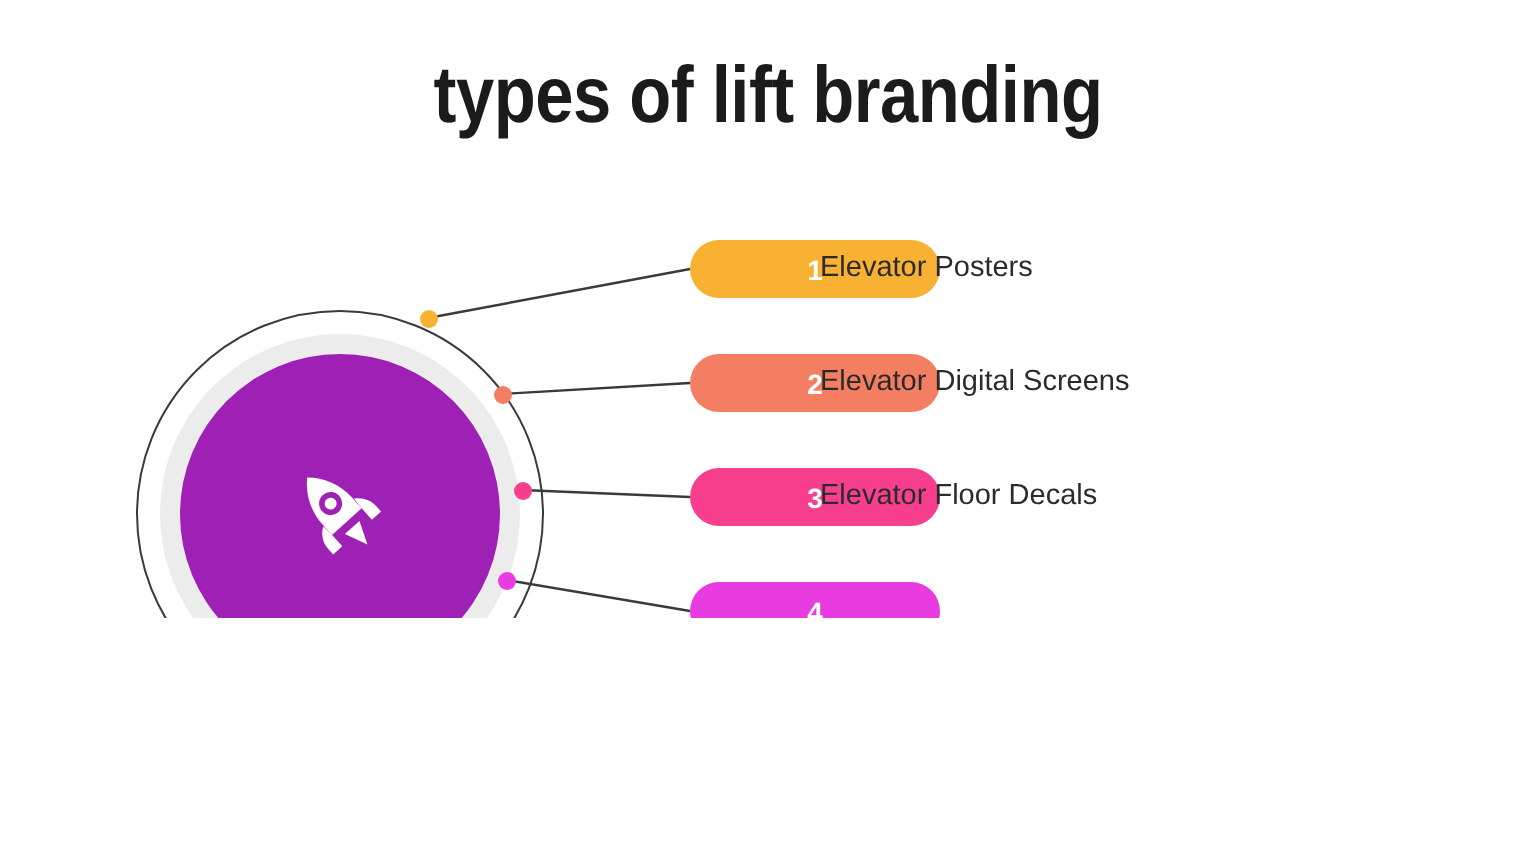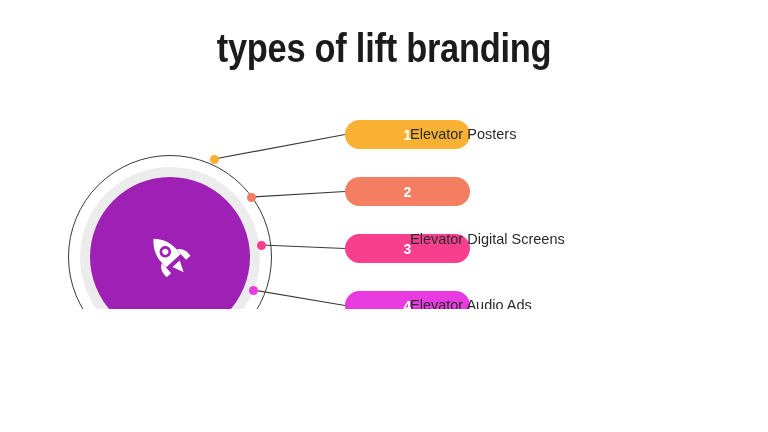--- a/index.html
+++ b/index.html
@@ -203,22 +203,22 @@
     <span>3</span>
   </div>
   <div class="pill" style="top: 291px; background: rgb(233, 60, 224);">
     <span>4</span>
   </div>
   <div class="pill" style="top: 352px; background: rgb(123, 31, 224);">
     <span>5</span>
   </div>
 
   <div class="row-label" style="top: 126px;">Elevator Posters</div>
-  <div class="row-label" style="top: 183px; margin-top: 48px;">Elevator Digital Screens</div>
-  <div class="row-label" style="top: 297px;">Elevator Audio Ads</div>
+  <div class="row-label" style="top: 183px;">Elevator Digital Screens</div>
+  <div class="row-label" style="top: 240px;">Elevator Floor Decals</div>
 
   <div id="logo">
     <div id="logo-wordmark" style="color: #15803d;">GINGER</div>
     <div id="logo-subtext" style="color: rgb(244, 101, 26);">MEDIA GROUP</div>
     <svg id="logo-mark" viewBox="0 0 32 28" xmlns="http://www.w3.org/2000/svg">
       <path d="M2 2 H30 V26 H24 V8 H2 Z" fill="#f4651a"></path>
       <path d="M8 10 H22 V26 H17 V15 H8 Z" fill="#f4651a"></path>
       <rect x="8" y="18" width="7" height="8" fill="#f4651a"></rect>
     </svg>
   </div>

